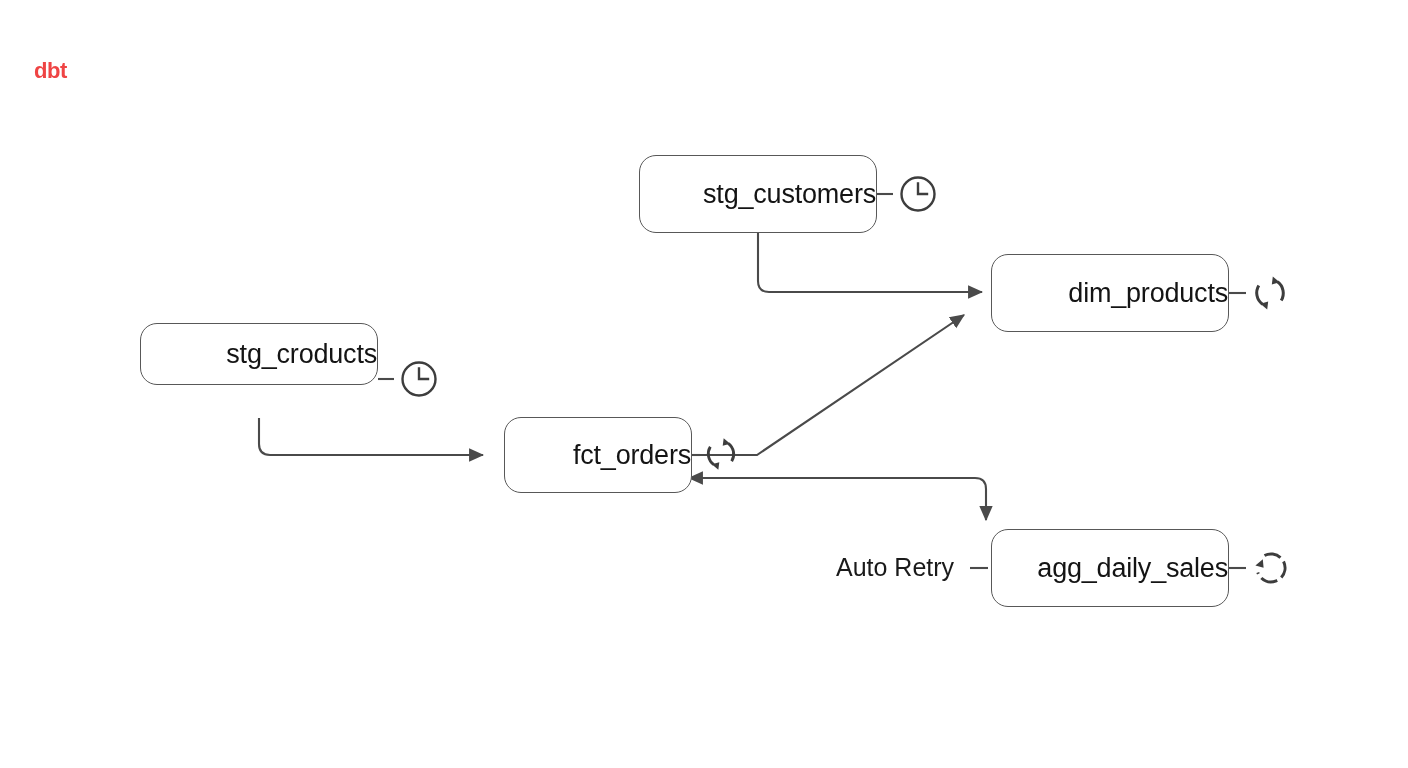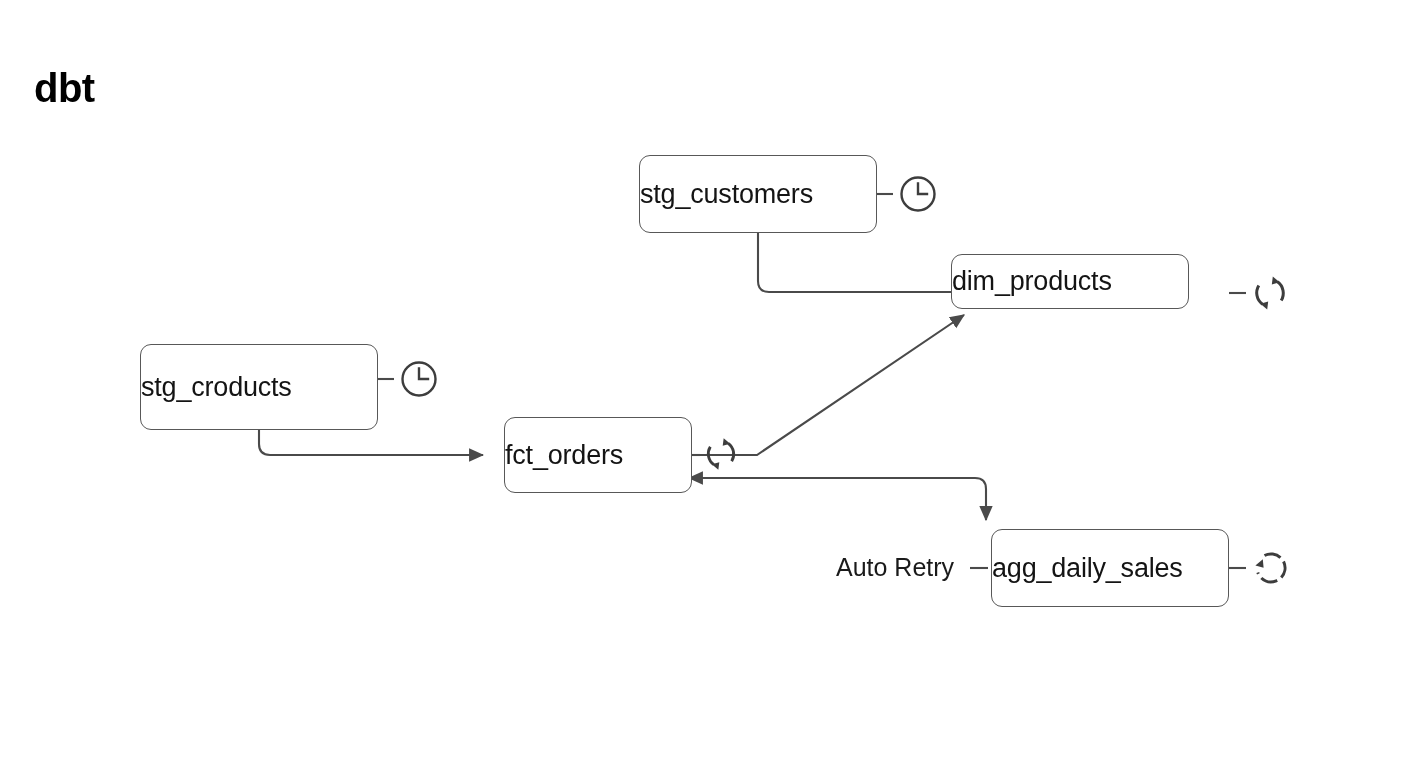--- a/index.html
+++ b/index.html
@@ -18,37 +18,37 @@
   }
   #canvas {
     position: absolute;
     inset: 0;
     width: 1408px;
     height: 768px;
   }
   .brand {
     position: absolute;
     left: 34px;
-    top: 68px;
+    top: 60px;
     font-family: "Liberation Sans", sans-serif;
     font-weight: bold;
-    font-size: 40px;
+    font-size: 22px;
     letter-spacing: -0.5px;
-    color: #000000;
+    color: #ef4444;
     line-height: 1;
   }
   .node {
     position: absolute;
     box-sizing: border-box;
     background: #ffffff;
     border: 1.6px solid #585858;
-    border-radius: 11px;
+    border-radius: 17px;
     display: flex;
     align-items: center;
-    justify-content: flex-start;
+    justify-content: flex-end;
     color: #141414;
     font-family: "Liberation Sans", sans-serif;
     font-size: 27px;
     letter-spacing: -0.2px;
     white-space: nowrap;
   }
   .edge-label {
     position: absolute;
     font-family: "Liberation Sans", sans-serif;
     font-size: 25px;
@@ -91,25 +91,25 @@
   <line x1="1229" y1="568" x2="1246" y2="568" stroke="#4a4a4a" stroke-width="2.1"></line>
   <line x1="970" y1="568" x2="988" y2="568" stroke="#4a4a4a" stroke-width="2.1"></line>
 </svg>
 
 <div class="brand">dbt</div>
 
 <div class="node" style="left:639px; top:155px; width:238px; height:78px;">
   <span>stg_customers</span>
 </div>
 
-<div class="node" style="left:140px; top:344px; width:238px; height:86px;">
+<div class="node" style="left:140px; top:323px; width:238px; height:62px;">
   <span>stg_croducts</span>
 </div>
 
-<div class="node" style="left:951px; top:254px; width:238px; height:55px;">
+<div class="node" style="left:991px; top:254px; width:238px; height:78px;">
   <span>dim_products</span>
 </div>
 
 <div class="node" style="left:492px; top:417px; width:188px; height:76px;margin-left:12px;">
   <span>fct_orders</span>
 </div>
 
 <div class="node" style="left:991px; top:529px; width:238px; height:78px;">
   <span>agg_daily_sales</span>
 </div>

